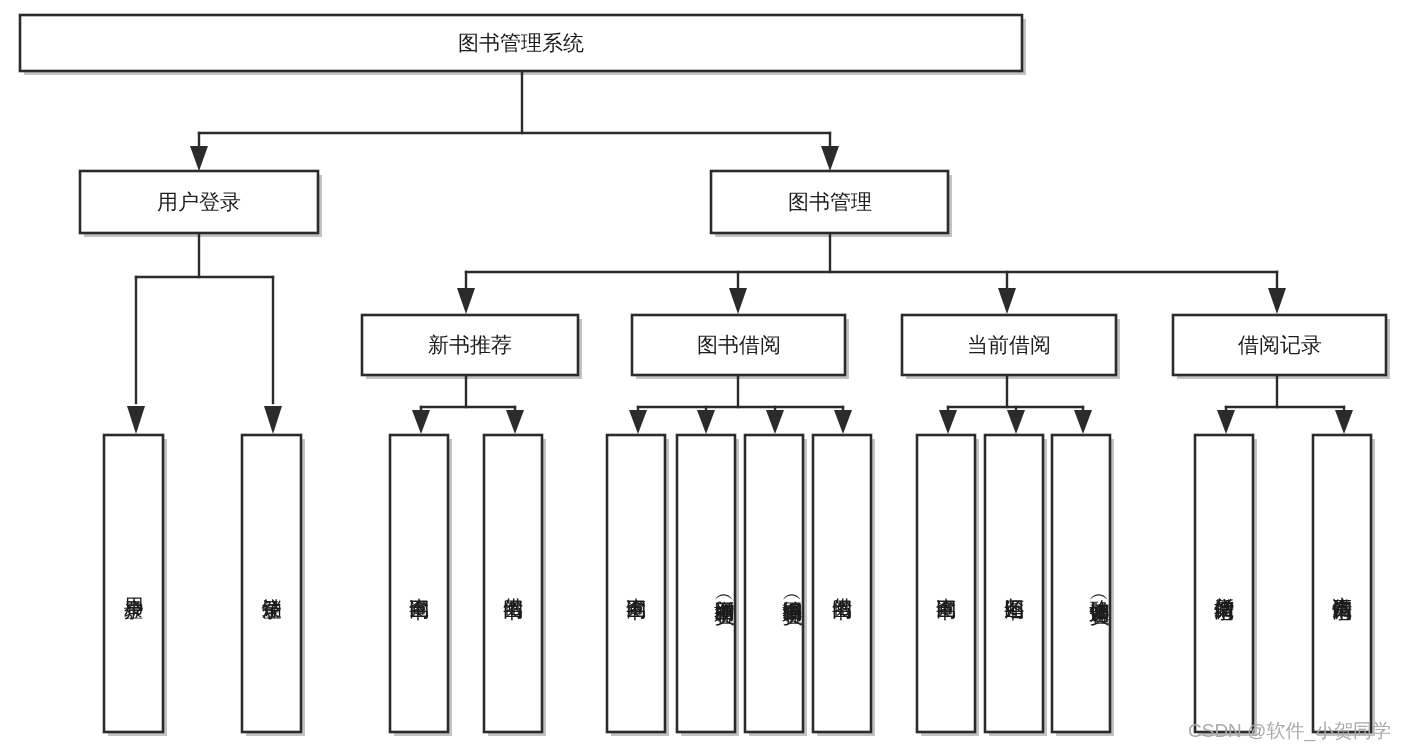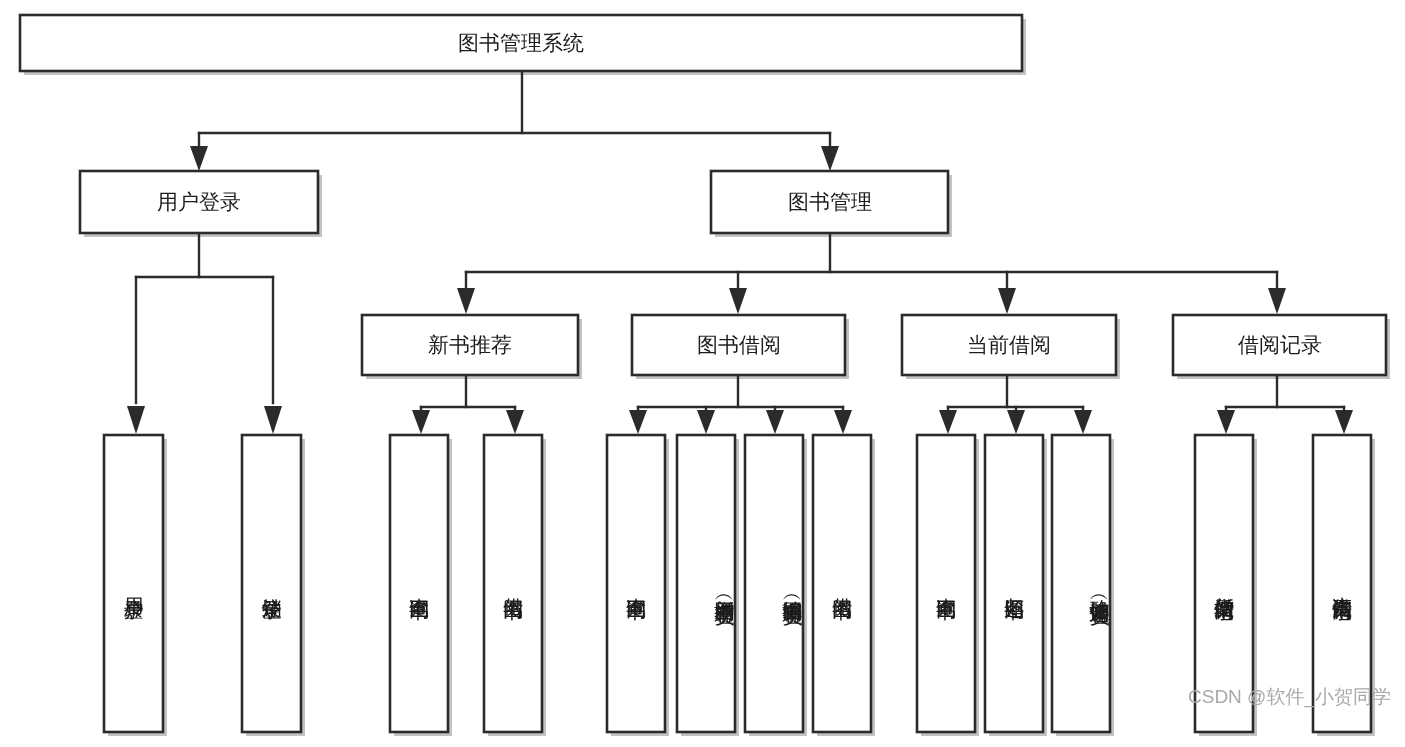--- a/index.html
+++ b/index.html
@@ -66,21 +66,21 @@
     justify-content: center;
     white-space: nowrap;
     pointer-events: none;
   }
   .watermark {
     position: absolute;
     font-family: "Liberation Sans", "DejaVu Sans", sans-serif;
     font-size: 19px;
     color: #a9a9a9;
     left: 1188px;
-    top: 684px;
+    top: 718px;
     white-space: nowrap;
   }
 </style>
 </head>
 <body>
 
 <div id="diagram-root">
 
   <svg class="diagram" viewBox="0 0 1405 747">
 

